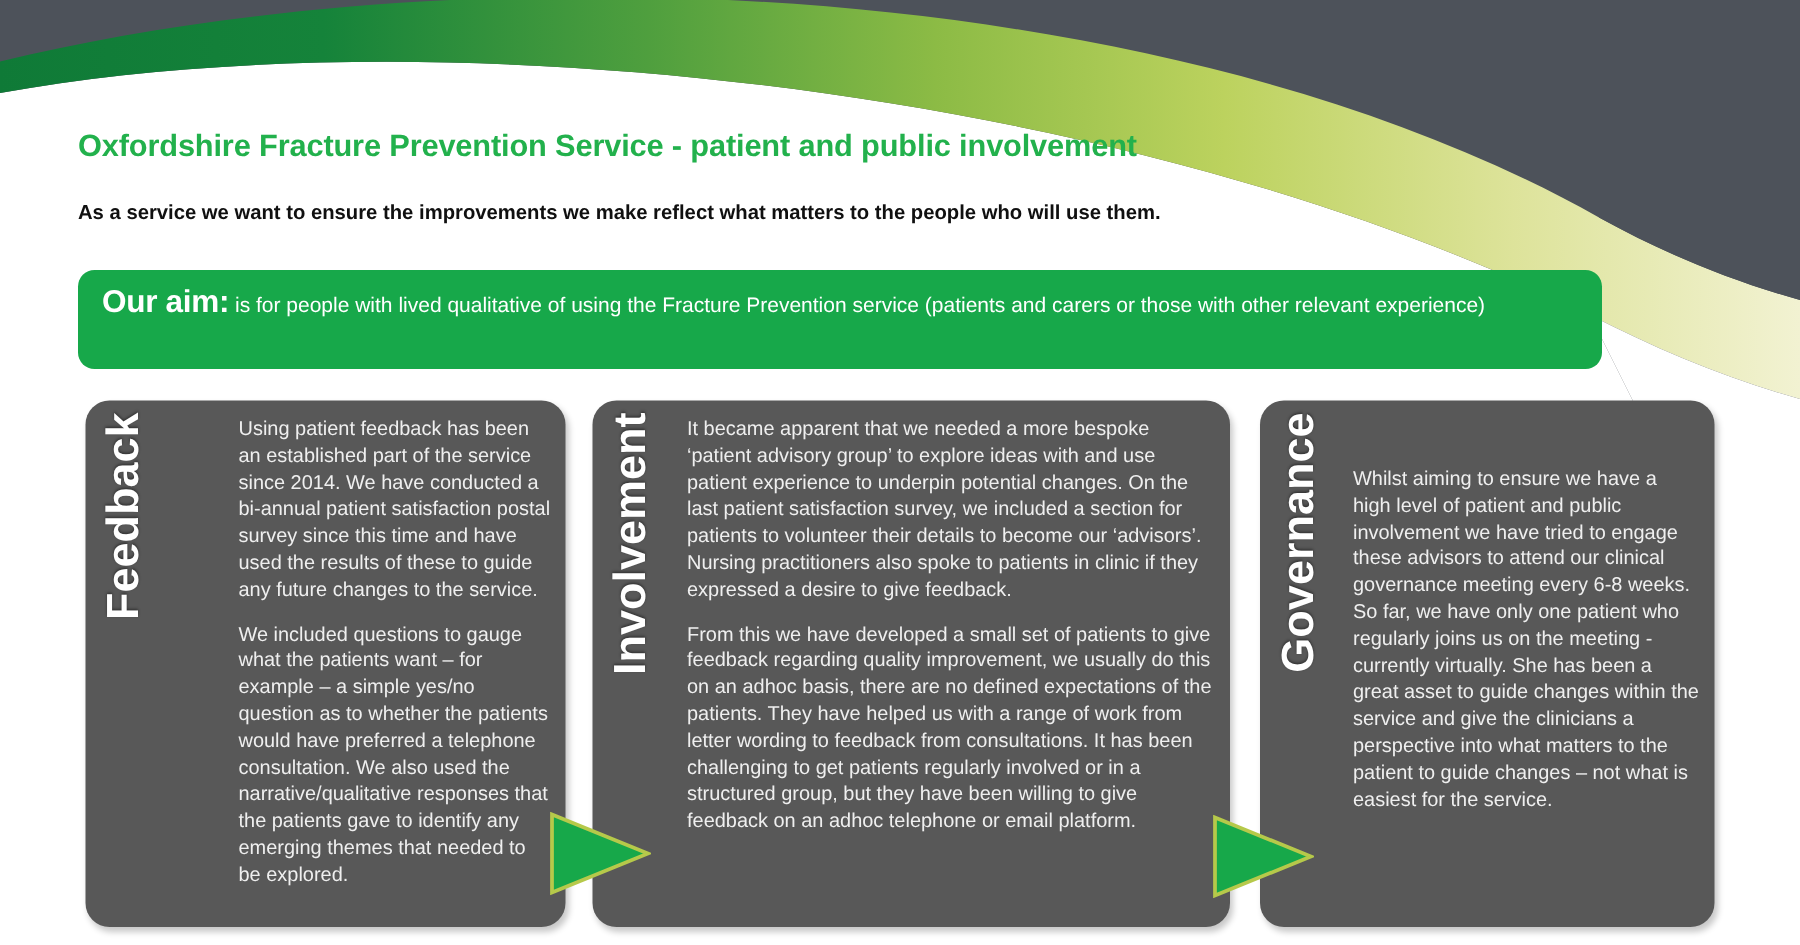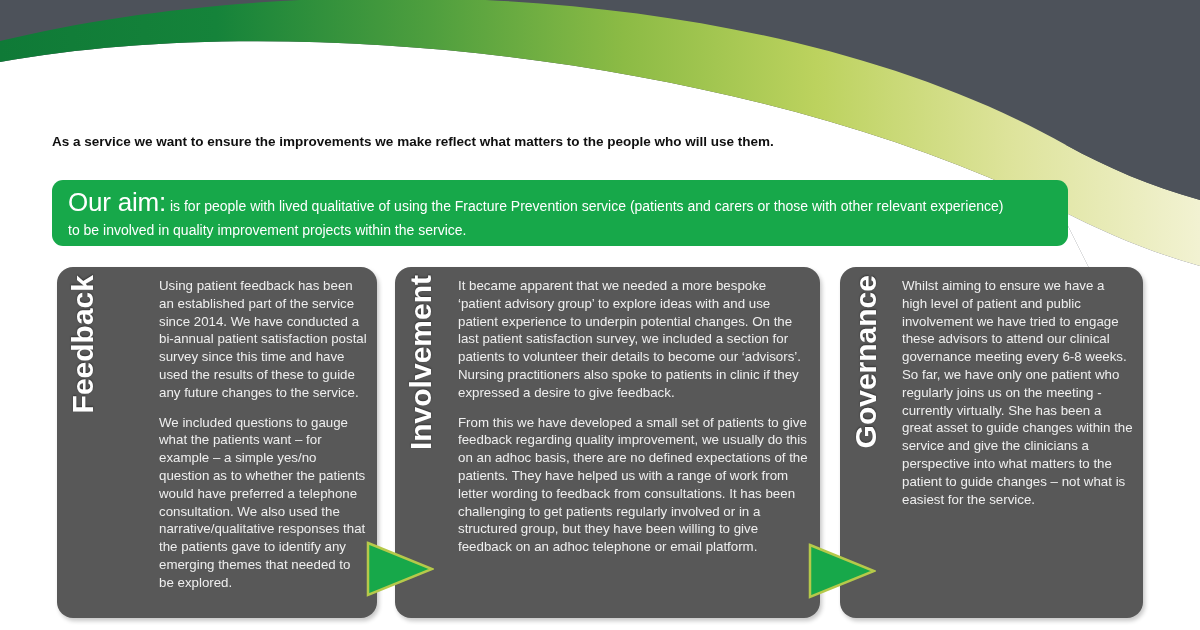--- a/index.html
+++ b/index.html
@@ -46,21 +46,21 @@
     background:#17a84a;
     border-radius:11px;
     box-sizing:border-box;
     padding:10px 16px 0 16px;
     color:#ffffff;
   }
   #aim-box .aim-line{
     font-size:14px;line-height:24px;
   }
   #aim-label{
-    font-size:26px;font-weight:normal;letter-spacing:-0.2px;
+    font-size:21px;font-weight:bold;letter-spacing:-0.2px;
     vertical-align:baseline;
   }
 
   
   .panel{
     position:absolute;top:267px;height:351px;
     background:#585858;
     border-radius:16px;
     box-shadow:2px 3px 4px rgba(0,0,0,0.22);
     box-sizing:border-box;
@@ -92,21 +92,21 @@
   .panel-body{
     position:absolute;
     top:10px;
     right:10px;
     color:#efefef;
     font-size:13.3px;
     line-height:17.8px;
   }
   #panel-feedback .panel-body{left:66px;margin-left:36px;}
   #panel-involvement .panel-body{left:63px;}
-  #panel-governance .panel-body{left:62px;}
+  #panel-governance .panel-body{left:62px;margin-top:33px;}
 
   .panel-body p{margin:0 0 12px 0;}
   .panel-body p:last-child{margin-bottom:0;}
 
   
   .arrow{
     position:absolute;
     width:68px;height:56px;
   }
   #arrow-1{left:366px;top:541px;}
@@ -138,28 +138,28 @@
              C770,-22 300,-32 0,41 Z" fill="url(#swooshGrad)"></path>
 
     <path d="M1066,145 C1108,168 1150,186 1200,200 L1200,0 L1066,0 Z" fill="#4d525a"></path>
 
     <path d="M1200,266 C1150,252 1105,233 1060,210 L1090,270 L1200,270 Z" fill="#ffffff"></path>
   </svg>
 </div>
 
 <div id="content">
 
+  <div id="page-title">Oxfordshire Fracture Prevention Service - patient and public involvement</div>
 
   <div id="intro-text">As a service we want to ensure the improvements we make reflect what matters to the people who will use them.</div>
 
   <div id="aim-box">
     <div class="aim-line">
       <span id="aim-label">Our aim:</span><span> is for people with lived qualitative of using the Fracture Prevention service (patients and carers or those with other relevant experience)</span>
     </div>
-    <div class="aim-line">to be involved in quality improvement projects within the service.</div>
   </div>
 
   <div class="panel" id="panel-feedback">
     <div class="panel-label">
       <span>Feedback</span>
     </div>
     <div class="panel-body">
       <p>Using patient feedback has been an established part of the service since 2014. We have conducted a bi-annual patient satisfaction postal survey since this time and have used the results of these to guide any future changes to the service.</p>
       <p>We included questions to gauge what the patients want – for example – a simple yes/no question as to whether the patients would have preferred a telephone consultation. We also used the narrative/qualitative responses that the patients gave to identify any emerging themes that needed to be explored.</p>
     </div>

